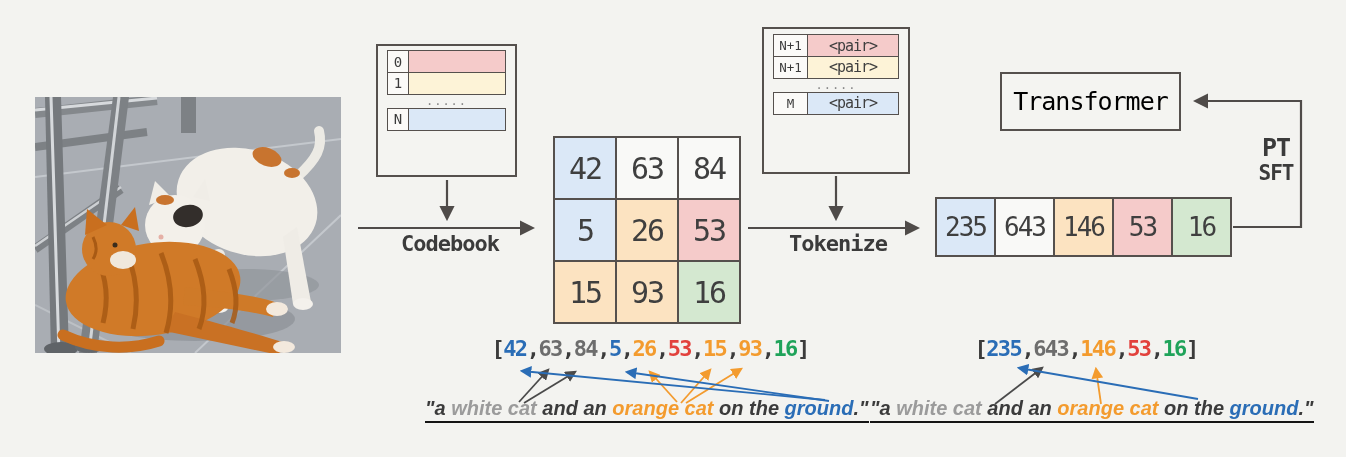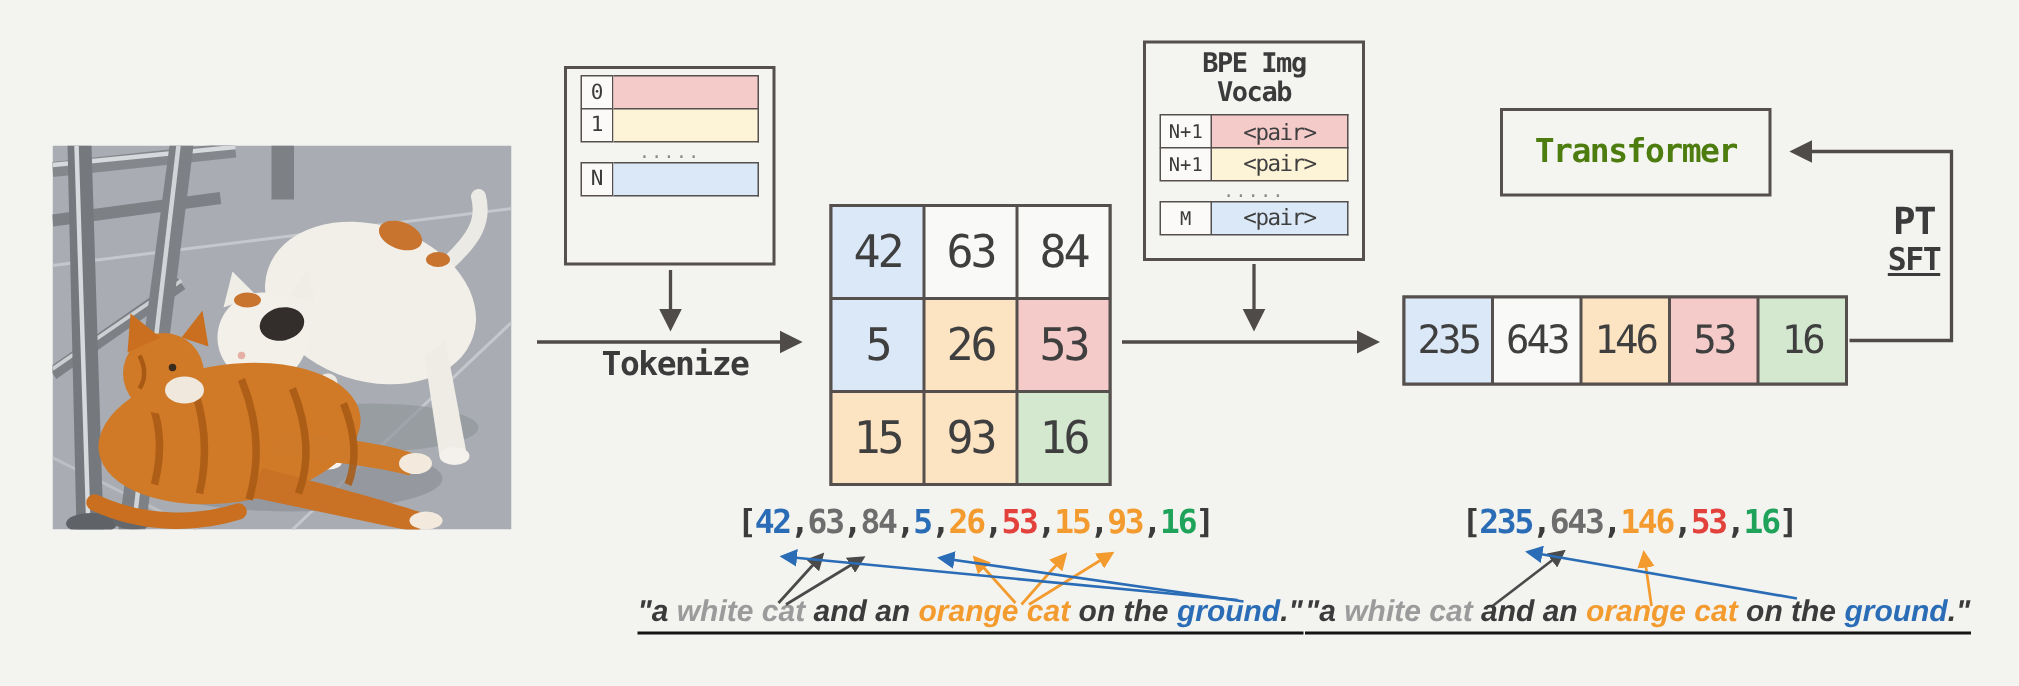--- a/index.html
+++ b/index.html
@@ -24,27 +24,27 @@
   .bpe .rows-top{margin-top:5px;border-radius:17px;}
   .dots{text-align:center;color:#8a8a8a;font-size:12px;line-height:11px;letter-spacing:1px;margin:1px 0;}
   
   .grid3{position:absolute;left:553px;top:136px;display:grid;grid-template-columns:repeat(3,60px);
          grid-auto-rows:60px;gap:2px;background:#55504d;border:2px solid #55504d;}
   .tokenrow{position:absolute;left:935px;top:197px;display:flex;gap:2px;background:#55504d;border:2px solid #55504d;}
   .tokenrow .cell{width:57px;height:56px;font-size:26px;}
   .cell{display:flex;align-items:center;justify-content:center;font-size:30px;color:#3f3f3f;letter-spacing:-2px;}
   
   .transformer{left:1000px;top:72px;width:181px;height:59px;display:flex;align-items:center;justify-content:center;}
-  .transformer span{font-weight:bold;font-size:22px;letter-spacing:-1px;color:#4d7c0f;}
+  .transformer span{font-weight:normal;font-size:25px;letter-spacing:-1px;color:#000000;}
   
   .flabel{position:absolute;font-weight:bold;font-size:22px;letter-spacing:-1px;color:#3b3b3b;text-align:center;}
   .quantize{left:360px;top:231px;width:180px;}
   .tokenize{left:748px;top:231px;width:180px;}
   .pt{left:1241px;top:133px;width:70px;font-size:25px;}
-  .sft{left:1241px;top:161px;width:70px;font-size:21px;text-decoration:underline;}
+  .sft{left:1241px;top:161px;width:70px;font-size:21px;}
   
   .seq{position:absolute;top:336px;font-weight:bold;font-size:22px;letter-spacing:-1.5px;text-align:center;white-space:nowrap;}
   .seq-left{left:420px;width:460px;}
   .seq-right{left:936px;width:300px;}
   
   .caption{position:absolute;top:397px;text-align:center;font-family:"Liberation Sans",sans-serif;
            font-style:italic;font-weight:bold;font-size:20px;white-space:nowrap;}
   .caption-inner{display:inline-block;border-bottom:2.5px solid #141414;padding-bottom:1px;}
   .caption-left{left:425px;width:435px;}
   .caption-right{left:870px;width:436px;}
@@ -132,24 +132,20 @@
     <div class="dots">.....</div>
     <div class="rows">
         <div class="vrow">
           <span class="vlabel">N</span>
           <span class="vbar" style="background: rgb(219, 232, 247);"></span>
         </div>
       </div>
   </div>
 
   <div class="box bpe">
-    <div class="box-title">
-      <div>BPE Img</div>
-      <div>Vocab</div>
-    </div>
     <div class="rows rows-top">
         <div class="vrow">
           <span class="vlabel">N+1</span>
           <span class="vbar" style="background: rgb(245, 203, 202);">&lt;pair&gt;</span>
         </div>
         <div class="vrow">
           <span class="vlabel">N+1</span>
           <span class="vbar" style="background: rgb(253, 243, 215);">&lt;pair&gt;</span>
         </div>
       </div>
@@ -179,21 +175,22 @@
       <div class="cell" style="background: rgb(249, 249, 247);">643</div>
       <div class="cell" style="background: rgb(252, 227, 193);">146</div>
       <div class="cell" style="background: rgb(245, 203, 202);">53</div>
       <div class="cell" style="background: rgb(212, 232, 208);">16</div>
     </div>
 
   <div class="box transformer">
     <span>Transformer</span>
   </div>
 
-  <div class="flabel quantize">Tokenize</div>
+  <div class="flabel quantize">Codebook</div>
+  <div class="flabel tokenize">Tokenize</div>
   <div class="flabel pt">PT</div>
   <div class="flabel sft">SFT</div>
 
   <div class="seq seq-left"><span style="color: rgb(59, 59, 59);">[</span><span style="color: rgb(42, 109, 182);">42</span><span style="color: rgb(59, 59, 59);">,</span><span style="color: rgb(109, 109, 109);">63</span><span style="color: rgb(59, 59, 59);">,</span><span style="color: rgb(109, 109, 109);">84</span><span style="color: rgb(59, 59, 59);">,</span><span style="color: rgb(42, 109, 182);">5</span><span style="color: rgb(59, 59, 59);">,</span><span style="color: rgb(243, 155, 46);">26</span><span style="color: rgb(59, 59, 59);">,</span><span style="color: rgb(226, 65, 60);">53</span><span style="color: rgb(59, 59, 59);">,</span><span style="color: rgb(243, 155, 46);">15</span><span style="color: rgb(59, 59, 59);">,</span><span style="color: rgb(243, 155, 46);">93</span><span style="color: rgb(59, 59, 59);">,</span><span style="color: rgb(31, 163, 90);">16</span><span style="color: rgb(59, 59, 59);">]</span></div>
   <div class="seq seq-right"><span style="color: rgb(59, 59, 59);">[</span><span style="color: rgb(42, 109, 182);">235</span><span style="color: rgb(59, 59, 59);">,</span><span style="color: rgb(109, 109, 109);">643</span><span style="color: rgb(59, 59, 59);">,</span><span style="color: rgb(243, 155, 46);">146</span><span style="color: rgb(59, 59, 59);">,</span><span style="color: rgb(226, 65, 60);">53</span><span style="color: rgb(59, 59, 59);">,</span><span style="color: rgb(31, 163, 90);">16</span><span style="color: rgb(59, 59, 59);">]</span></div>
 
   <div class="caption caption-left">
     <span class="caption-inner"><span style="color: rgb(59, 59, 59);">"a </span><span style="color: rgb(155, 155, 155);">white cat</span><span style="color: rgb(59, 59, 59);"> and an </span><span style="color: rgb(243, 155, 46);">orange cat</span><span style="color: rgb(59, 59, 59);"> on the </span><span style="color: rgb(42, 109, 182);">ground</span><span style="color: rgb(59, 59, 59);">."</span></span>
   </div>
   <div class="caption caption-right">

